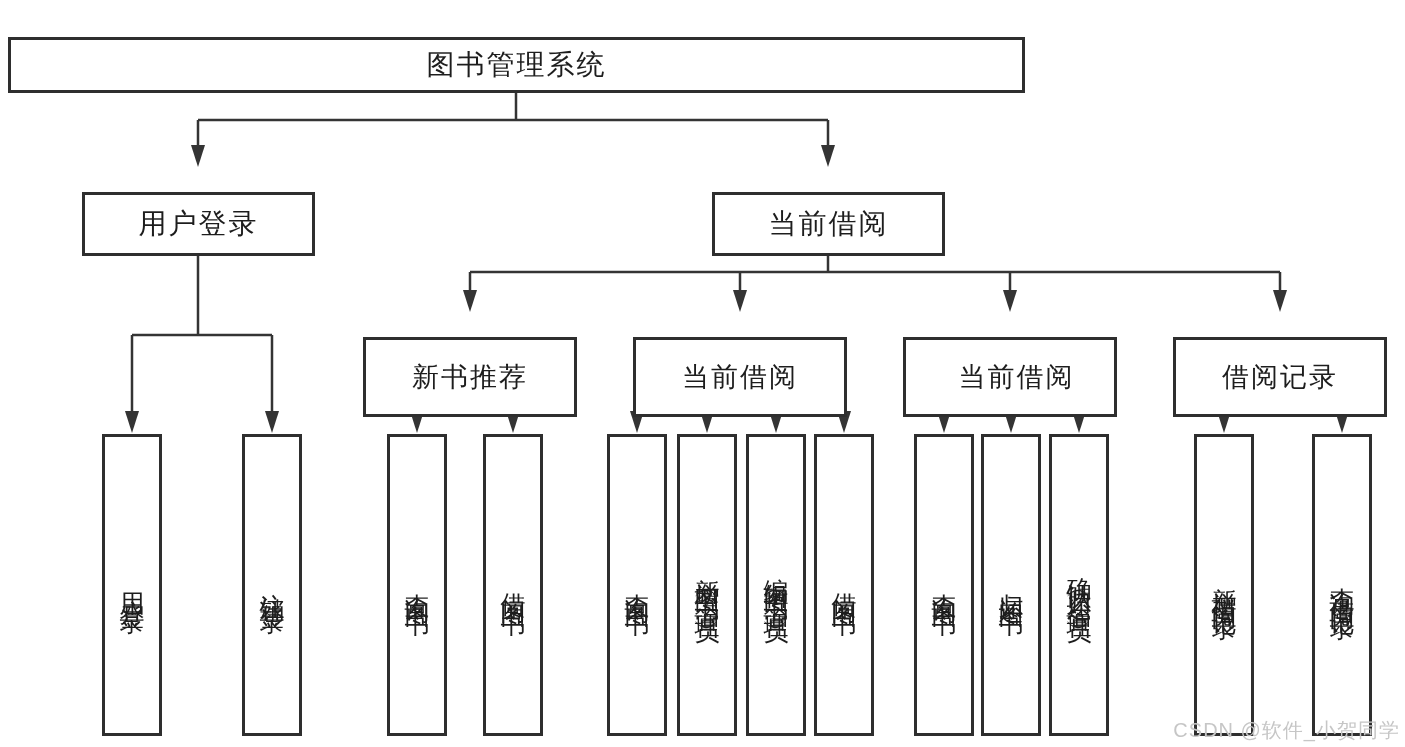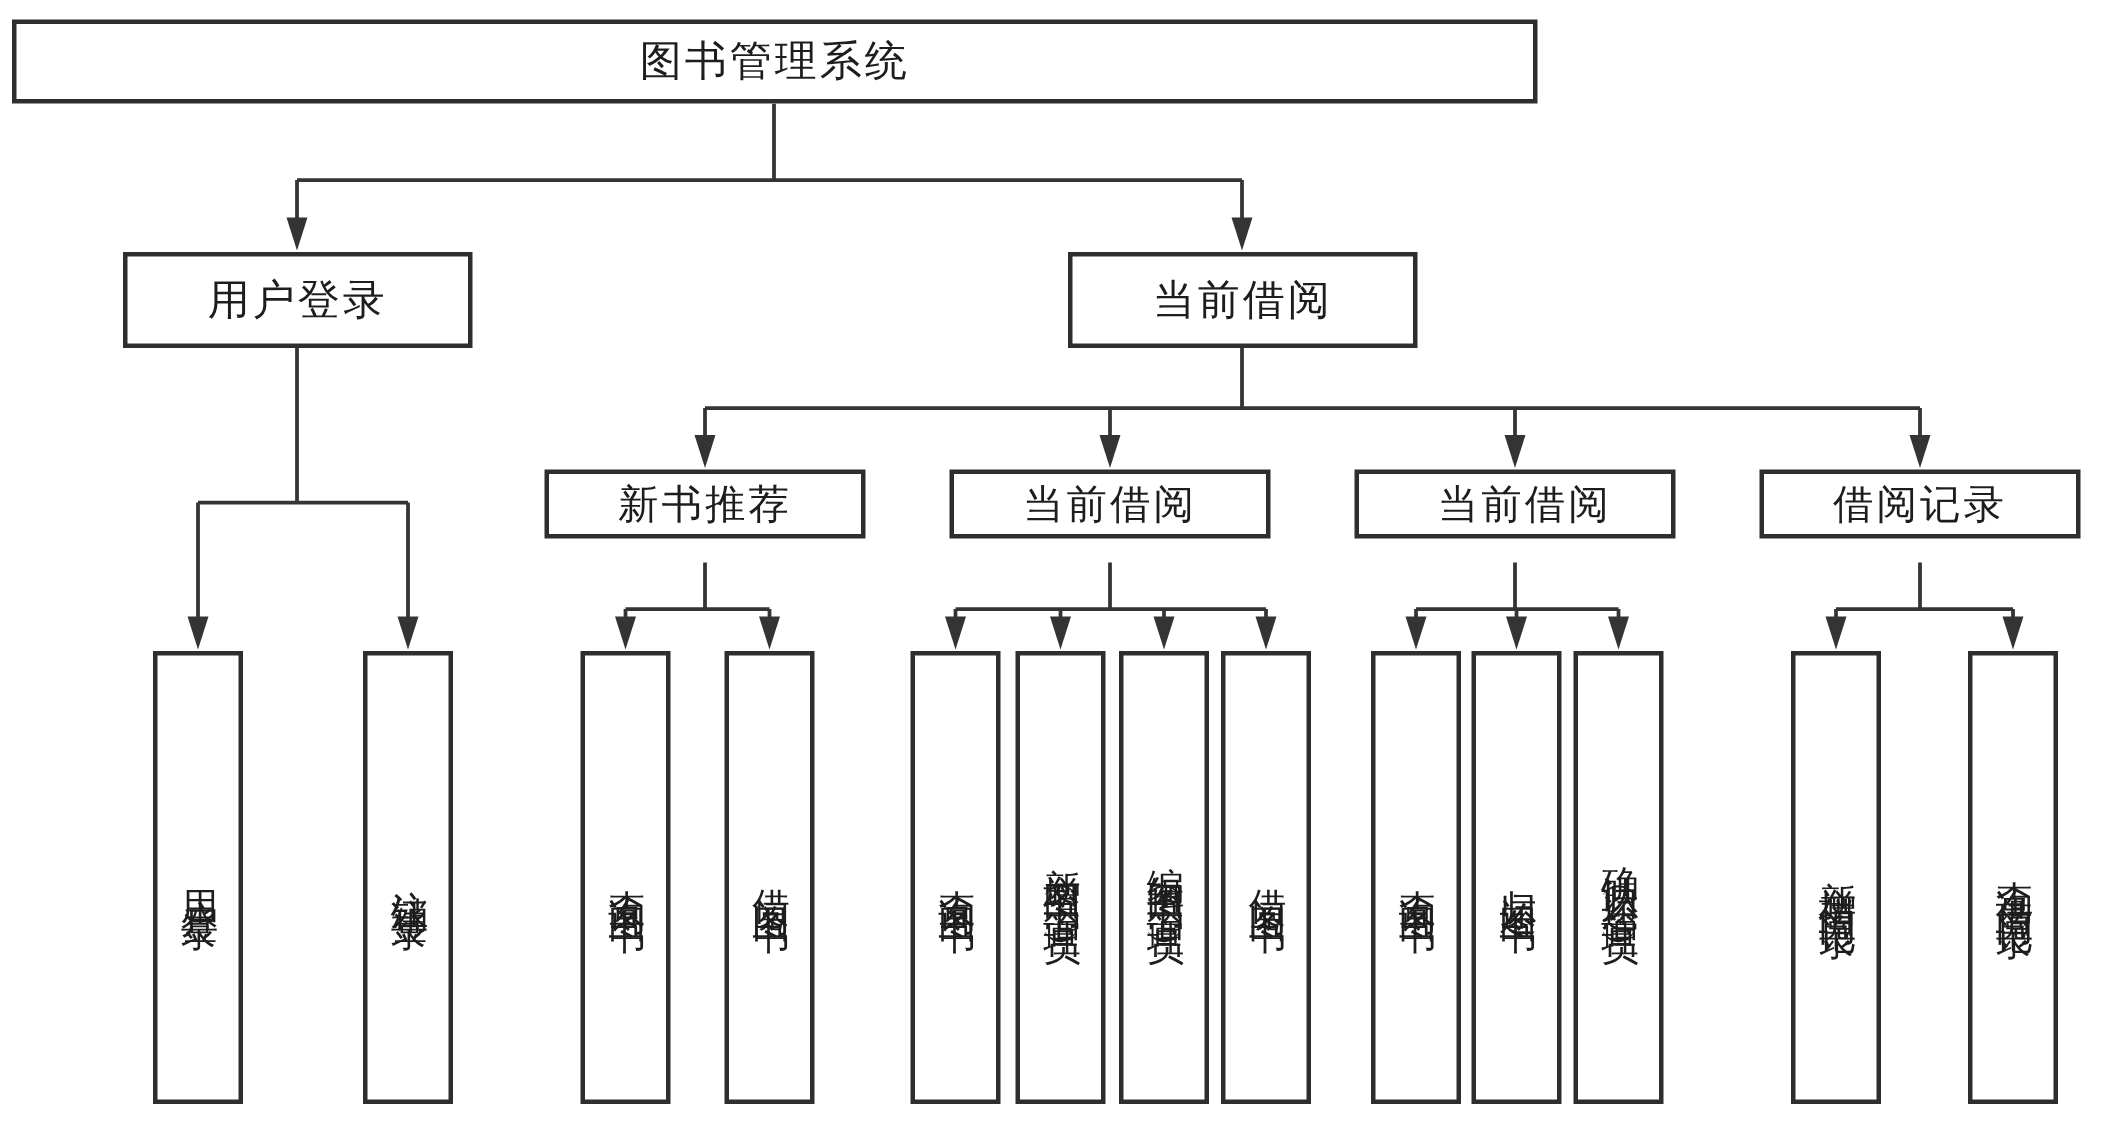--- a/index.html
+++ b/index.html
@@ -21,24 +21,25 @@
     box-sizing: border-box;
     border: 3px solid #2e2e2e;
     background: #ffffff;
     display: flex;
     align-items: center;
     justify-content: center;
     font-size: 28px;
     letter-spacing: 2px;
     color: #1d1d1d;
     line-height: 1;
+    margin-top: 24px;
   }
   .root-box { left: 8px; top: 13px; width: 1017px; height: 56px; }
   .lvl2 { top: 168px; width: 233px; height: 64px; }
-  .lvl3 { top: 313px; width: 214px; height: 46px; font-size: 27px; }
+  .lvl3 { top: 313px; width: 214px; height: 80px; font-size: 27px; }
   .vbox {
     position: absolute;
     box-sizing: border-box;
     top: 434px;
     width: 60px;
     height: 302px;
     border: 3px solid #2e2e2e;
     background: #ffffff;
     display: flex;
     align-items: center;
@@ -191,14 +192,15 @@
     <span class="vtext">确认归还（管理员）</span>
   </div>
 
   <div class="vbox" style="left:1194px;">
     <span class="vtext">新增借阅记录</span>
   </div>
   <div class="vbox" style="left:1312px;">
     <span class="vtext">查询借阅记录</span>
   </div>
 
+  <div class="watermark">CSDN @软件_小贺同学</div>
 
 </div>
 
 </body></html>

